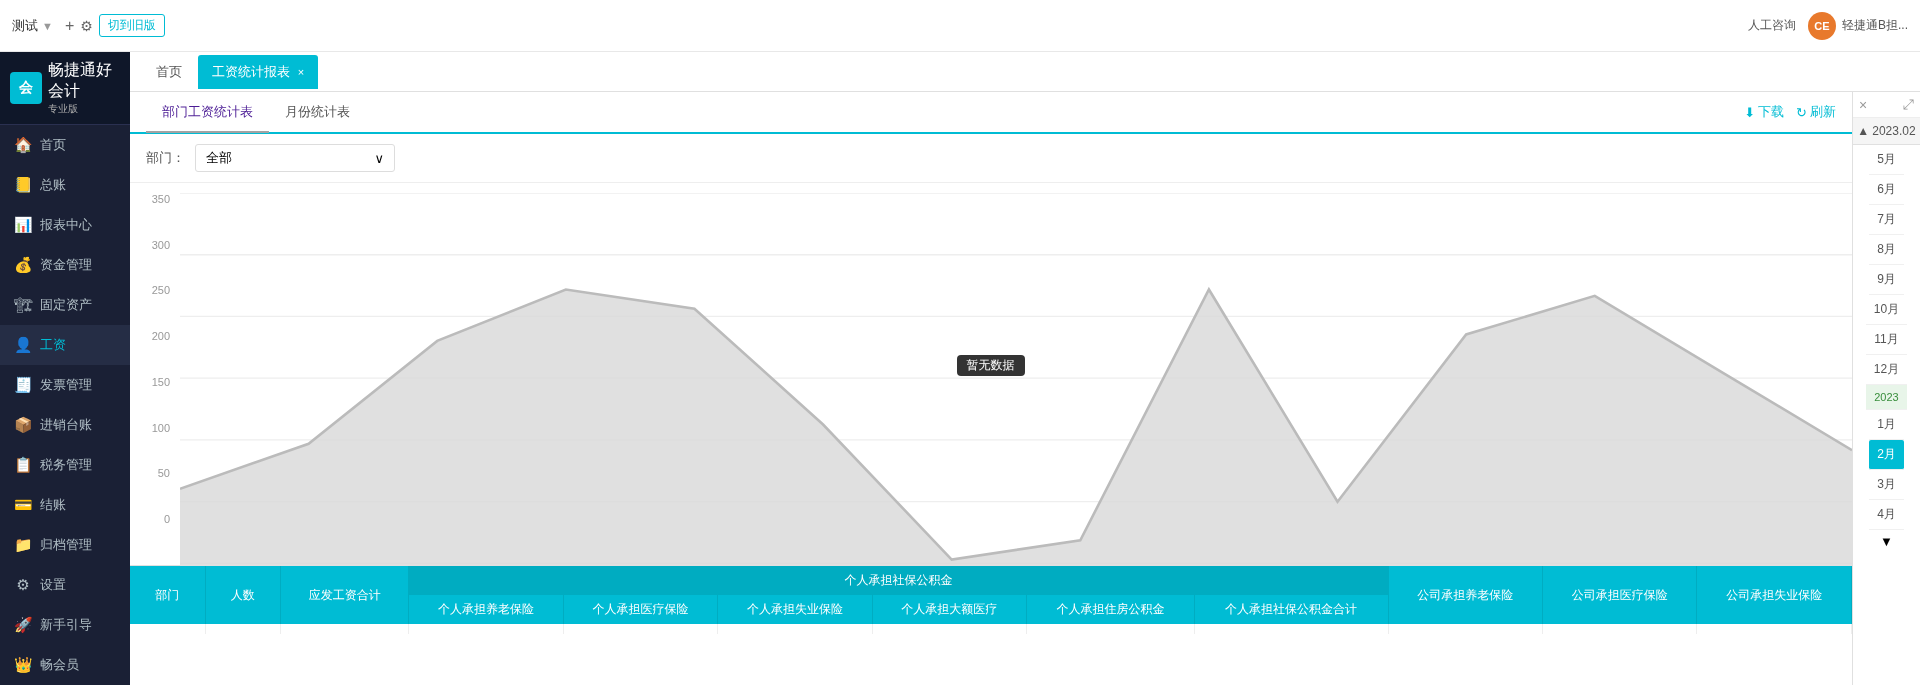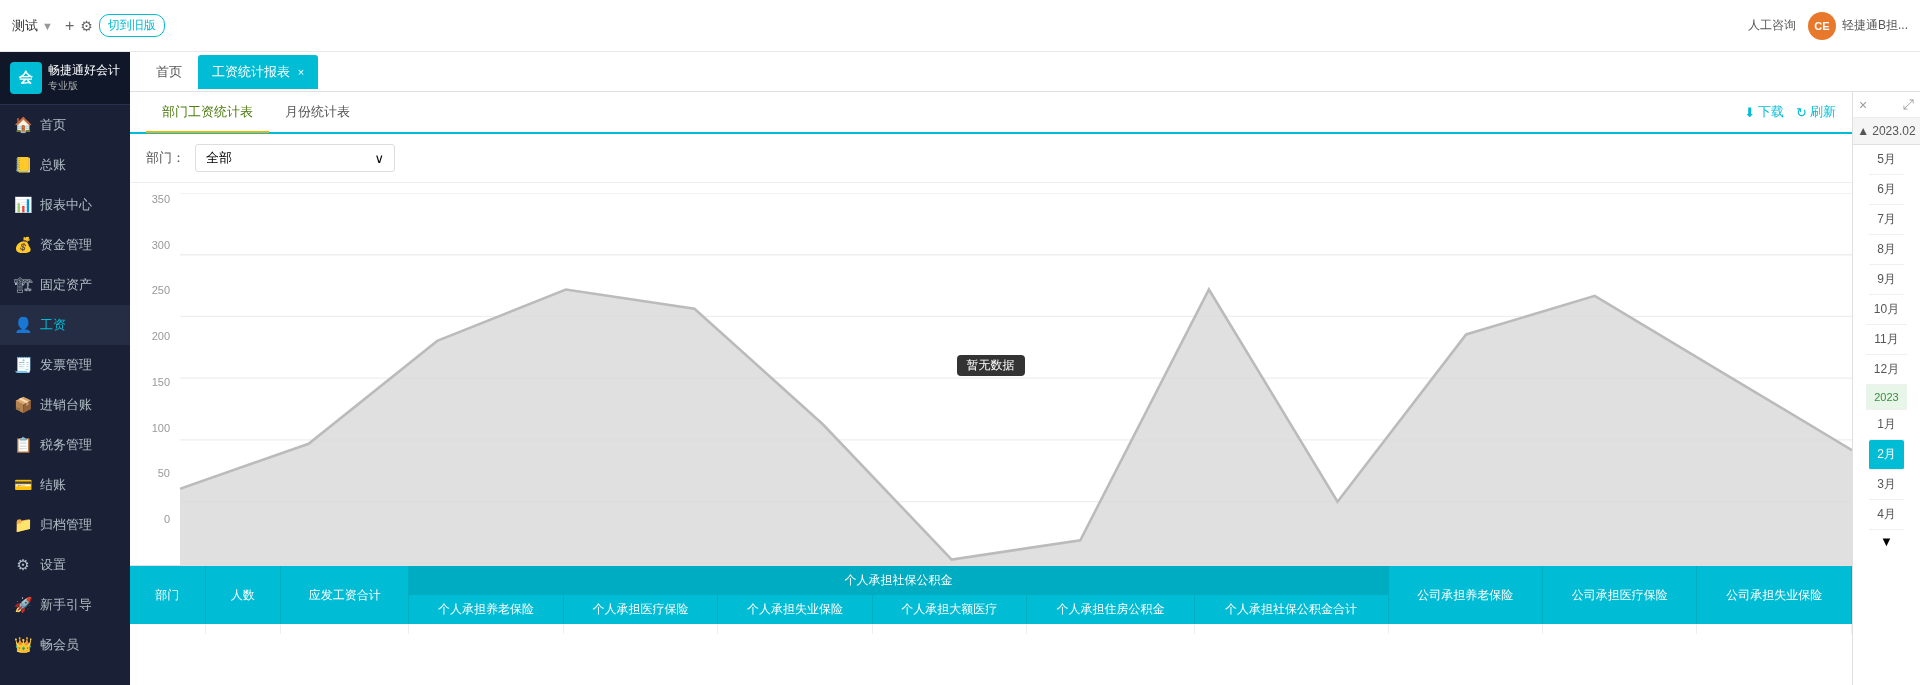--- a/index.html
+++ b/index.html
@@ -6,41 +6,41 @@
     body { font-family: 'Microsoft YaHei', Arial, sans-serif; font-size: 13px; background: #f0f2f5; display: flex; flex-direction: column; height: 685px; overflow: hidden; }
 
     
     .top-header {
       display: flex; align-items: center; height: 52px;
       background: #fff; border-bottom: 1px solid #e8e8e8;
       padding: 0 12px; gap: 8px; flex-shrink: 0;
     }
     .header-project { display: flex; align-items: center; gap: 4px; font-size: 13px; color: #333; }
     .header-actions { display: flex; align-items: center; gap: 6px; margin-left: 4px; }
-    .header-btn { border: 1px solid #00bcd4; border-radius: 10px; padding: 2px 8px; font-size: 12px; color: #00bcd4; background: #fff; cursor: pointer; }
+    .header-btn { border: 1px solid #00bcd4; border-radius: 3px; padding: 2px 8px; font-size: 12px; color: #00bcd4; background: #fff; cursor: pointer; }
     .header-status { display: flex; align-items: center; gap: 6px; margin-left: 8px; font-size: 12px; color: #555; }
     .status-verified { color: #00bcd4; }
     .header-right { margin-left: auto; display: flex; align-items: center; gap: 12px; font-size: 12px; color: #555; }
     .user-avatar { width: 28px; height: 28px; border-radius: 50%; background: #e8792c; display: flex; align-items: center; justify-content: center; color: #fff; font-size: 11px; font-weight: bold; }
 
     
     .main-layout { display: flex; flex: 1; overflow: hidden; }
 
     
     .sidebar {
       width: 130px; background: #1a2035; flex-shrink: 0;
       display: flex; flex-direction: column; overflow-y: auto;
     }
     .sidebar-logo {
       display: flex; align-items: center; gap: 6px;
       padding: 10px 10px; background: #0f1729; border-bottom: 1px solid #2a3050;
       min-height: 48px;
     }
     .logo-icon { width: 32px; height: 32px; background: #00bcd4; border-radius: 4px; display: flex; align-items: center; justify-content: center; color: #fff; font-size: 14px; font-weight: bold; flex-shrink: 0; }
-    .logo-text { color: #fff; font-size: 12px; line-height: 1.3; }
+    .logo-text { color: #fff; font-size: 16px; line-height: 1.3; }
     .logo-sub { color: #aaa; font-size: 10px; }
     .sidebar-item {
       display: flex; align-items: center; gap: 8px;
       padding: 11px 14px; color: #b0bec5; cursor: pointer;
       font-size: 13px; transition: background 0.2s;
     }
     .sidebar-item.active { background: #252d45; color: #00bcd4; }
     .sidebar-icon { font-size: 15px; width: 18px; text-align: center; }
 
     
@@ -67,21 +67,21 @@
       display: flex; align-items: center; background: #fff;
       border-bottom: 2px solid #00bcd4; padding: 0 16px;
       height: 42px; flex-shrink: 0;
       justify-content: space-between;
     }
     .sub-tabs { display: flex; gap: 0; }
     .sub-tab {
       padding: 10px 16px; font-size: 13px; color: #555; cursor: pointer;
       border-bottom: 2px solid transparent; margin-bottom: -2px;
     }
-    .sub-tab.active { color: #4d7c0f; border-bottom: 2px solid #eab308; }
+    .sub-tab.active { color: #4c1d95; border-bottom: 2px solid #a3a3a3; }
     .sub-tab-actions { display: flex; gap: 12px; font-size: 13px; color: #00bcd4; align-items: center; }
     .sub-tab-action { cursor: pointer; display: flex; align-items: center; gap: 3px; }
 
     
     .filter-bar {
       display: flex; align-items: center; padding: 10px 16px;
       background: #fff; border-bottom: 1px solid #eee;
       flex-shrink: 0; gap: 10px;
     }
     .filter-label { color: #555; font-size: 13px; }

